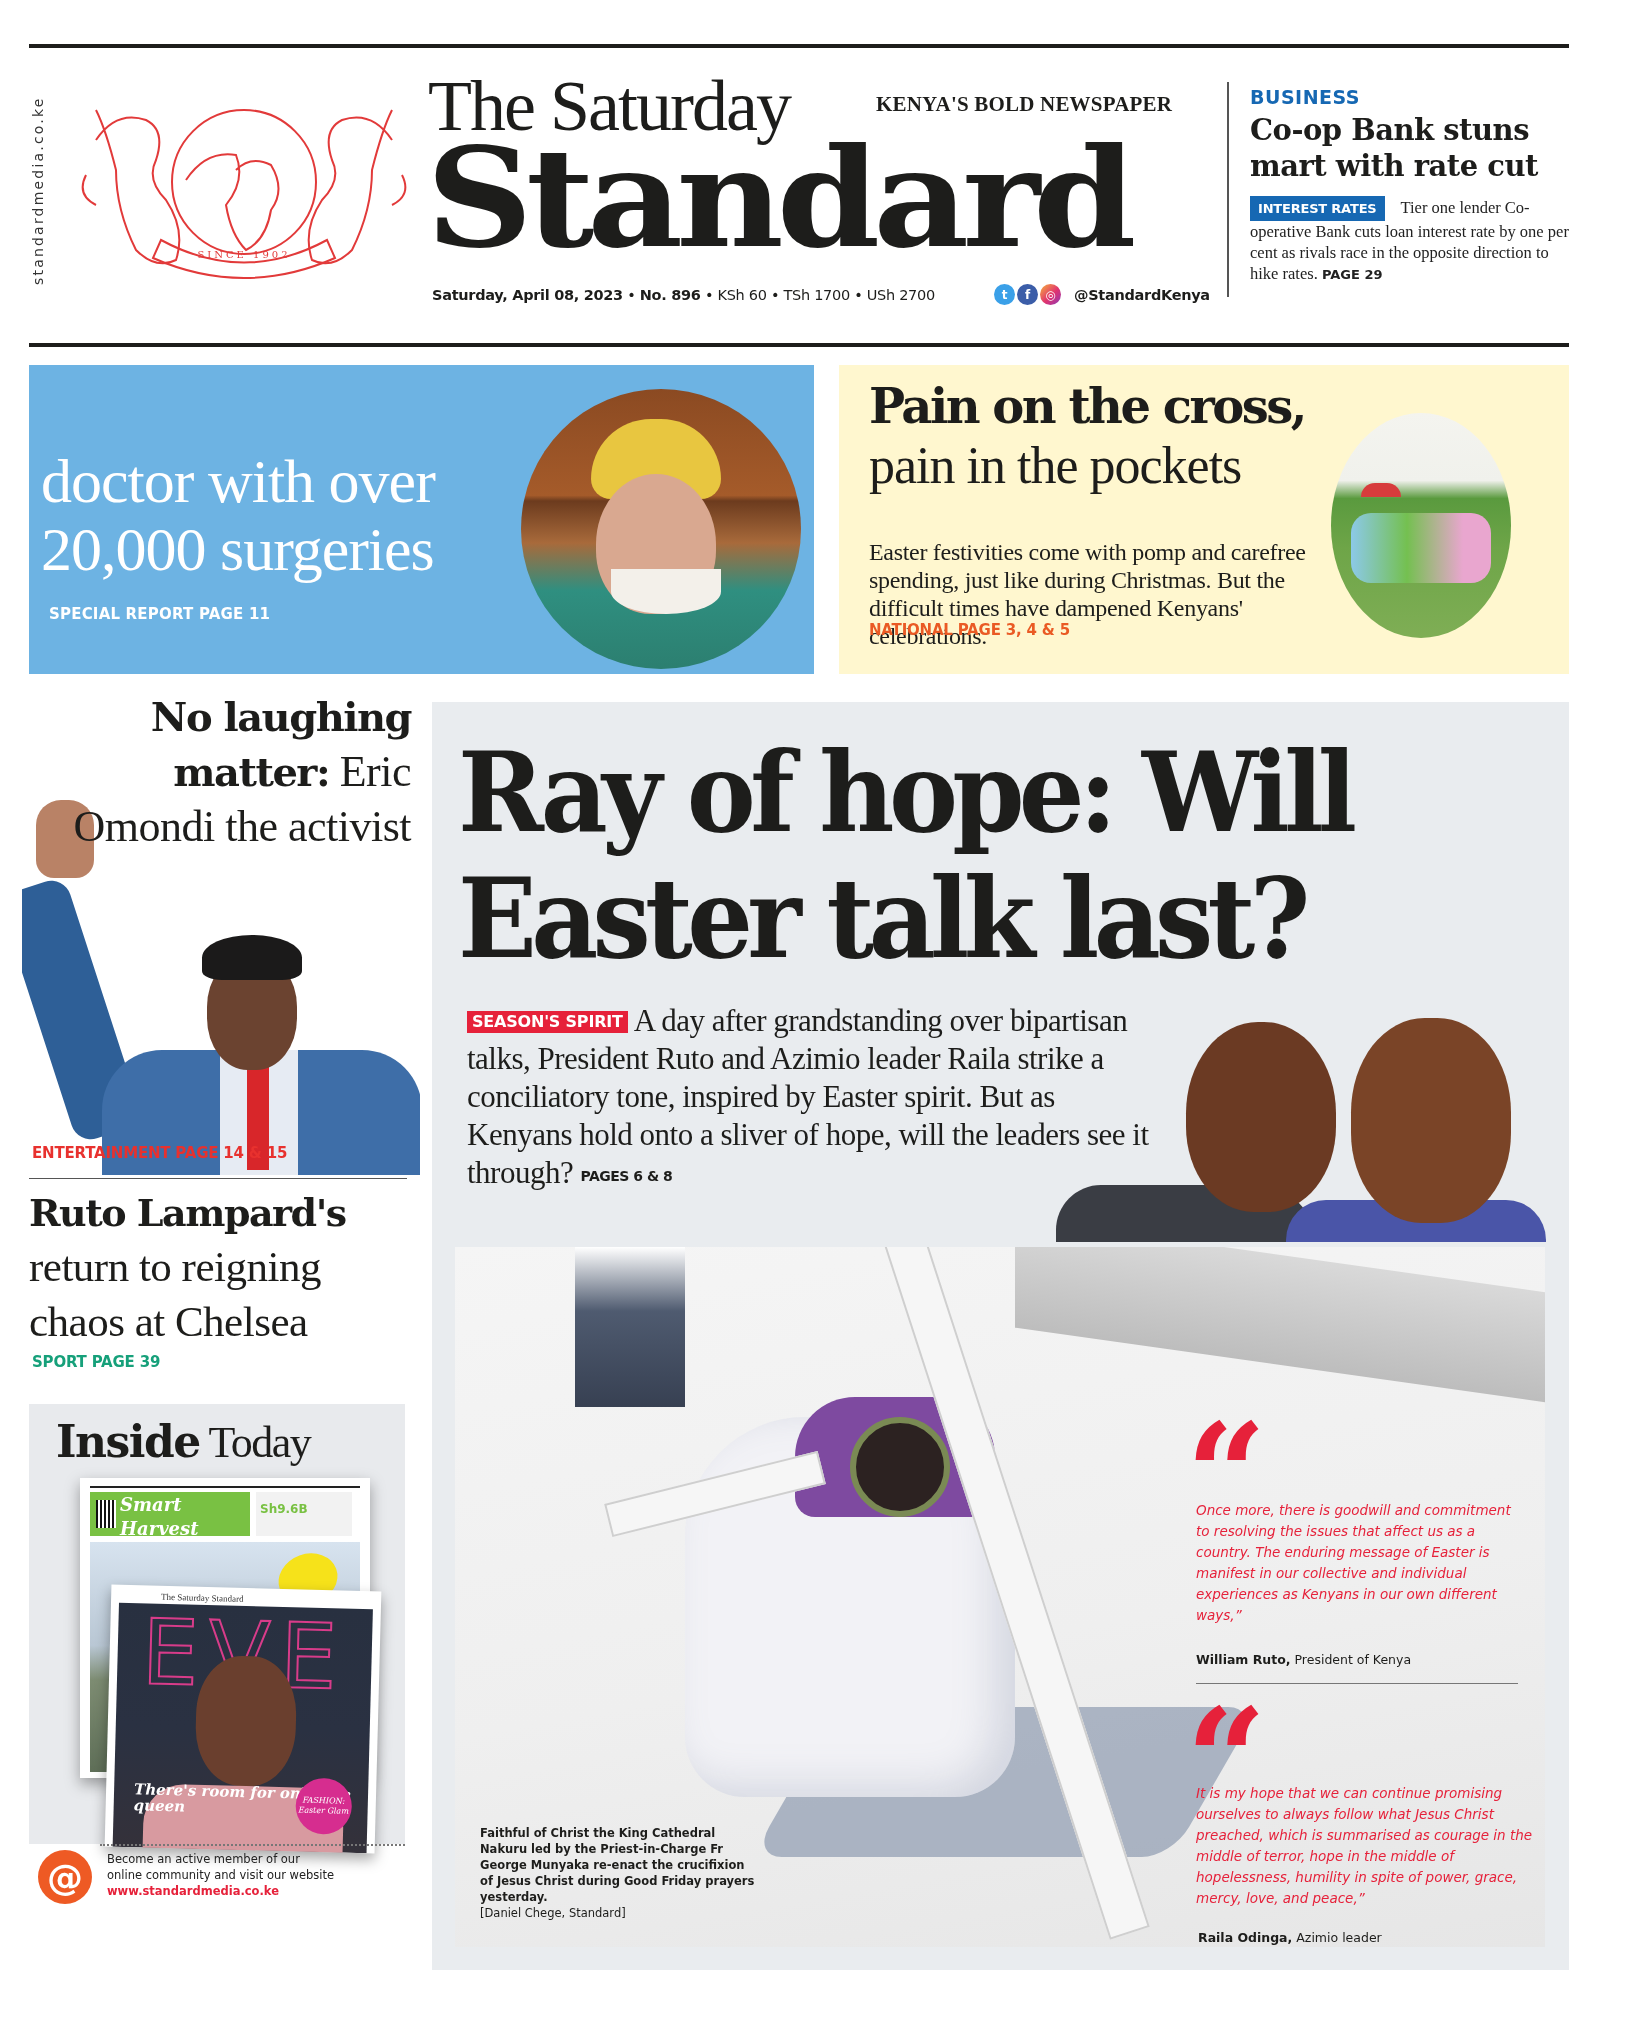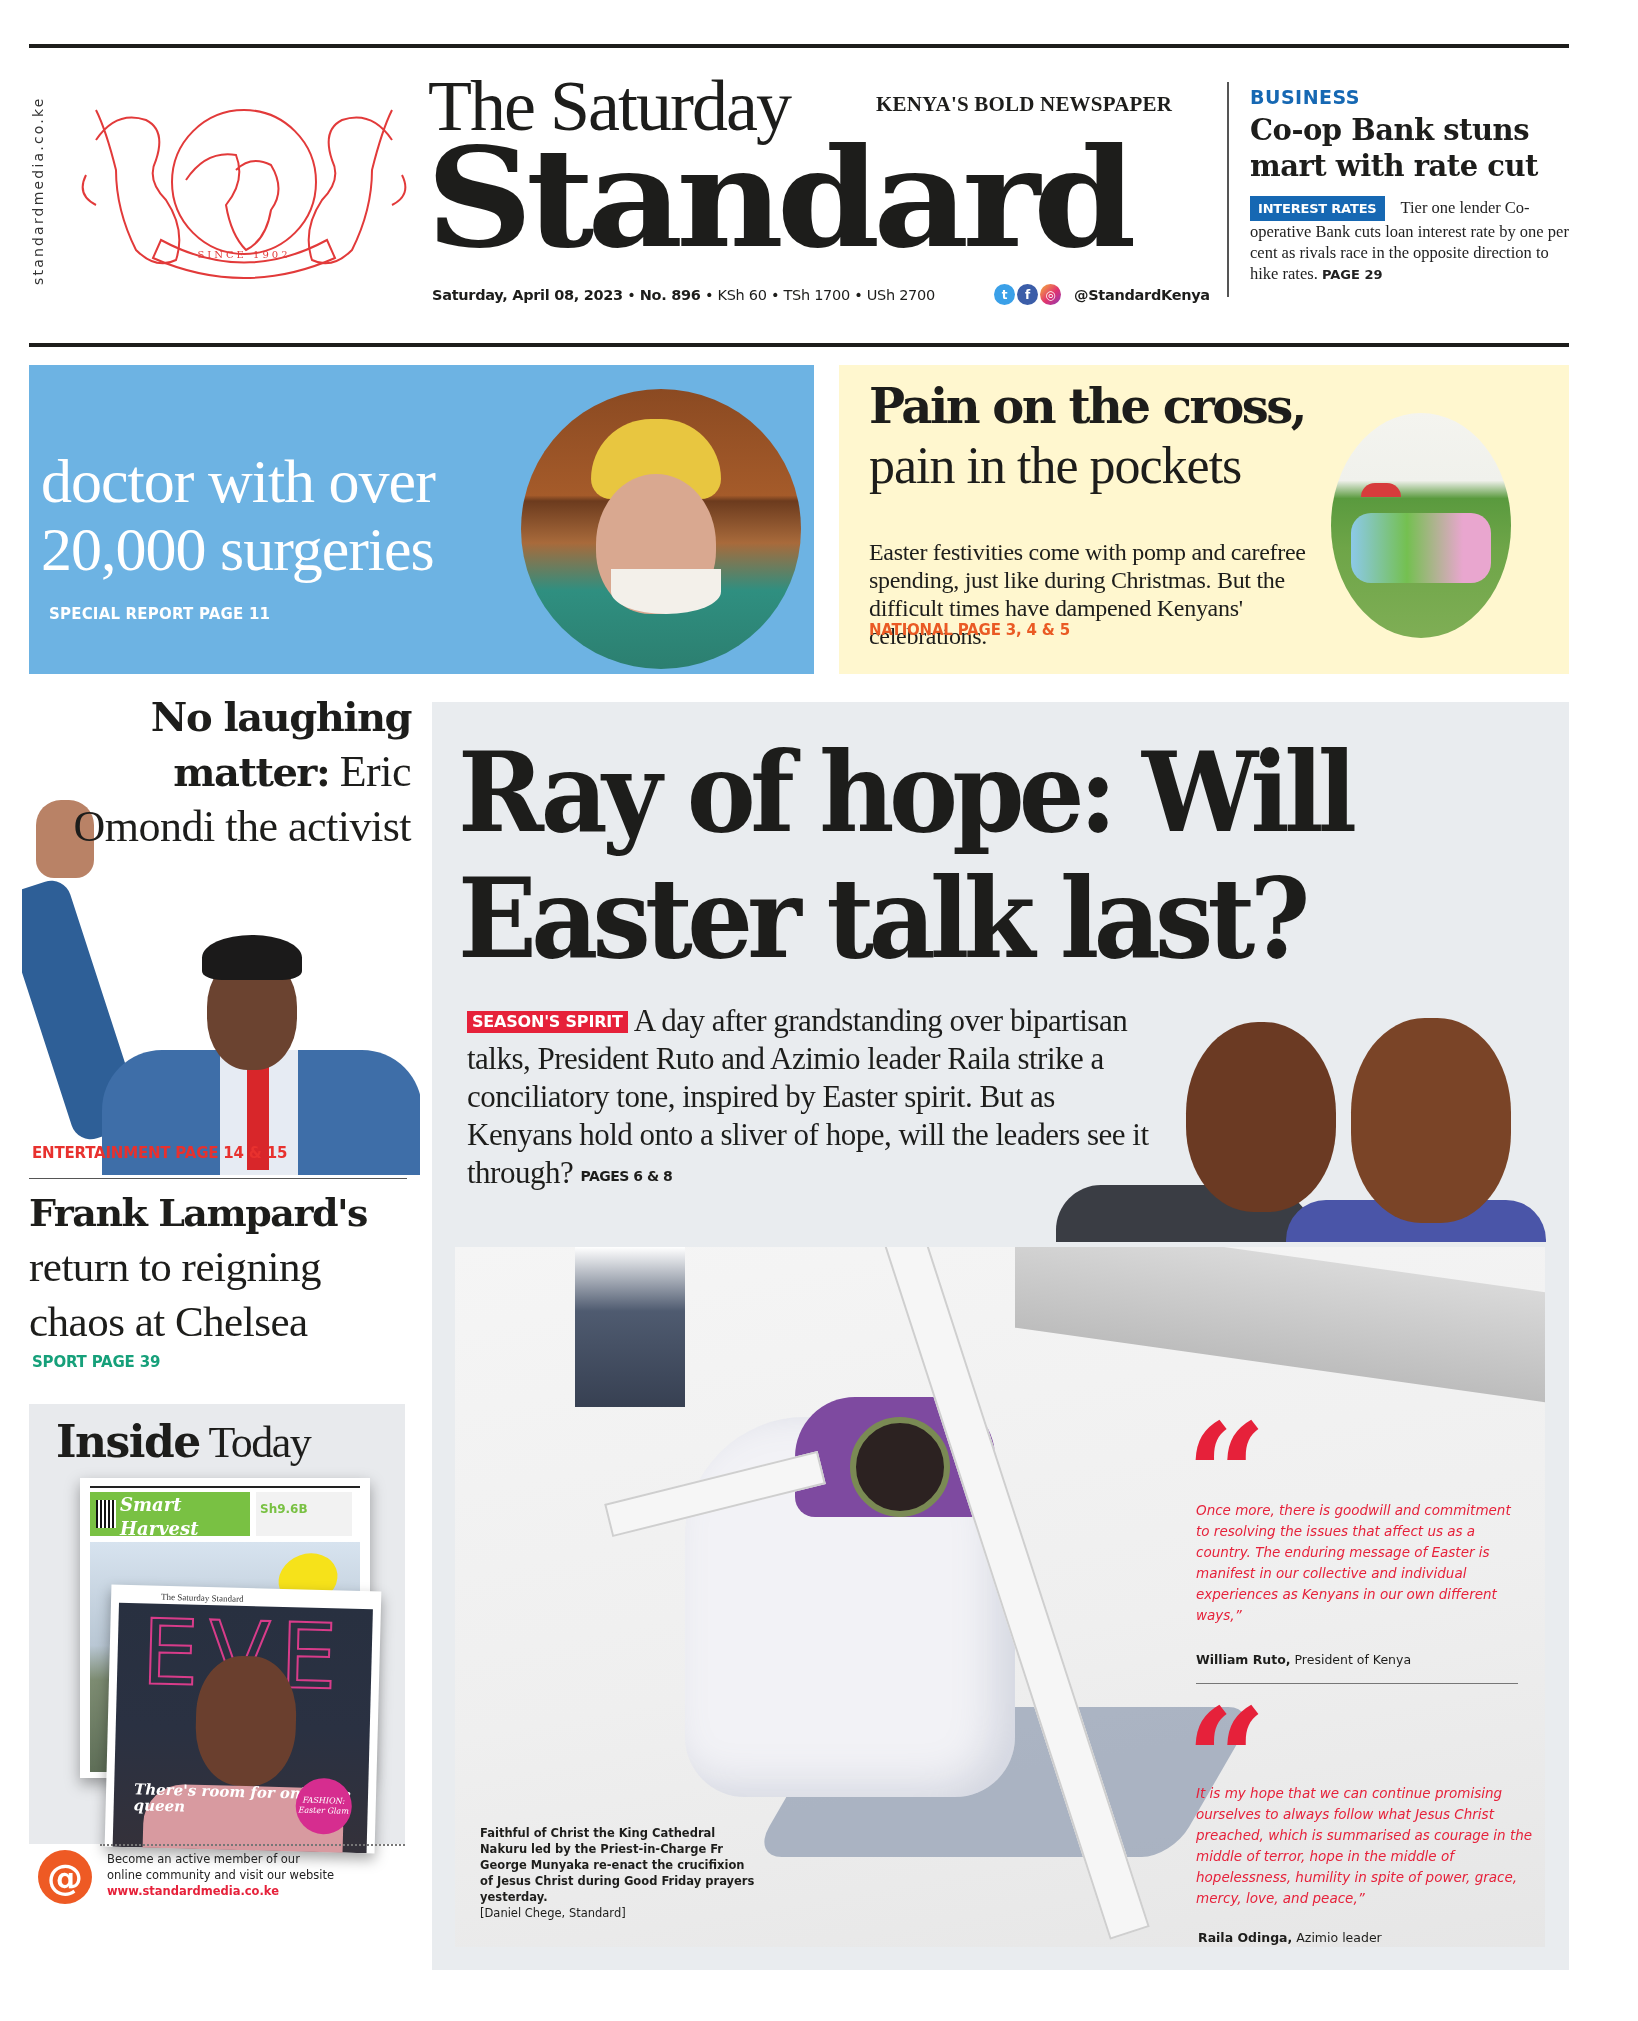--- a/index.html
+++ b/index.html
@@ -216,21 +216,21 @@
   <div class="eo-hair"></div>
 </div>
 <div class="abs eo-head">
   <span class="b">No laughing</span><br>
   <span class="b">matter:</span><span class="r"> Eric Omondi the activist</span>
 </div>
 <div class="abs eo-pg">ENTERTAINMENT PAGE 14 &amp; 15</div>
 <div class="abs eo-rule"></div>
 
 <div class="abs fl-head">
-  <span class="b">Frank Lampard's</span><br>
+  <span class="b">Ruto Lampard's</span><br>
   <span class="r">return to reigning chaos at Chelsea</span>
 </div>
 <div class="abs fl-pg">SPORT PAGE 39</div>
 
 <div class="abs inside-box"></div>
 <div class="abs inside-title">
   <span class="b">Inside</span><span class="r"> Today</span>
 </div>
 <div class="abs mag1">
   <div class="mag1-top"></div>

